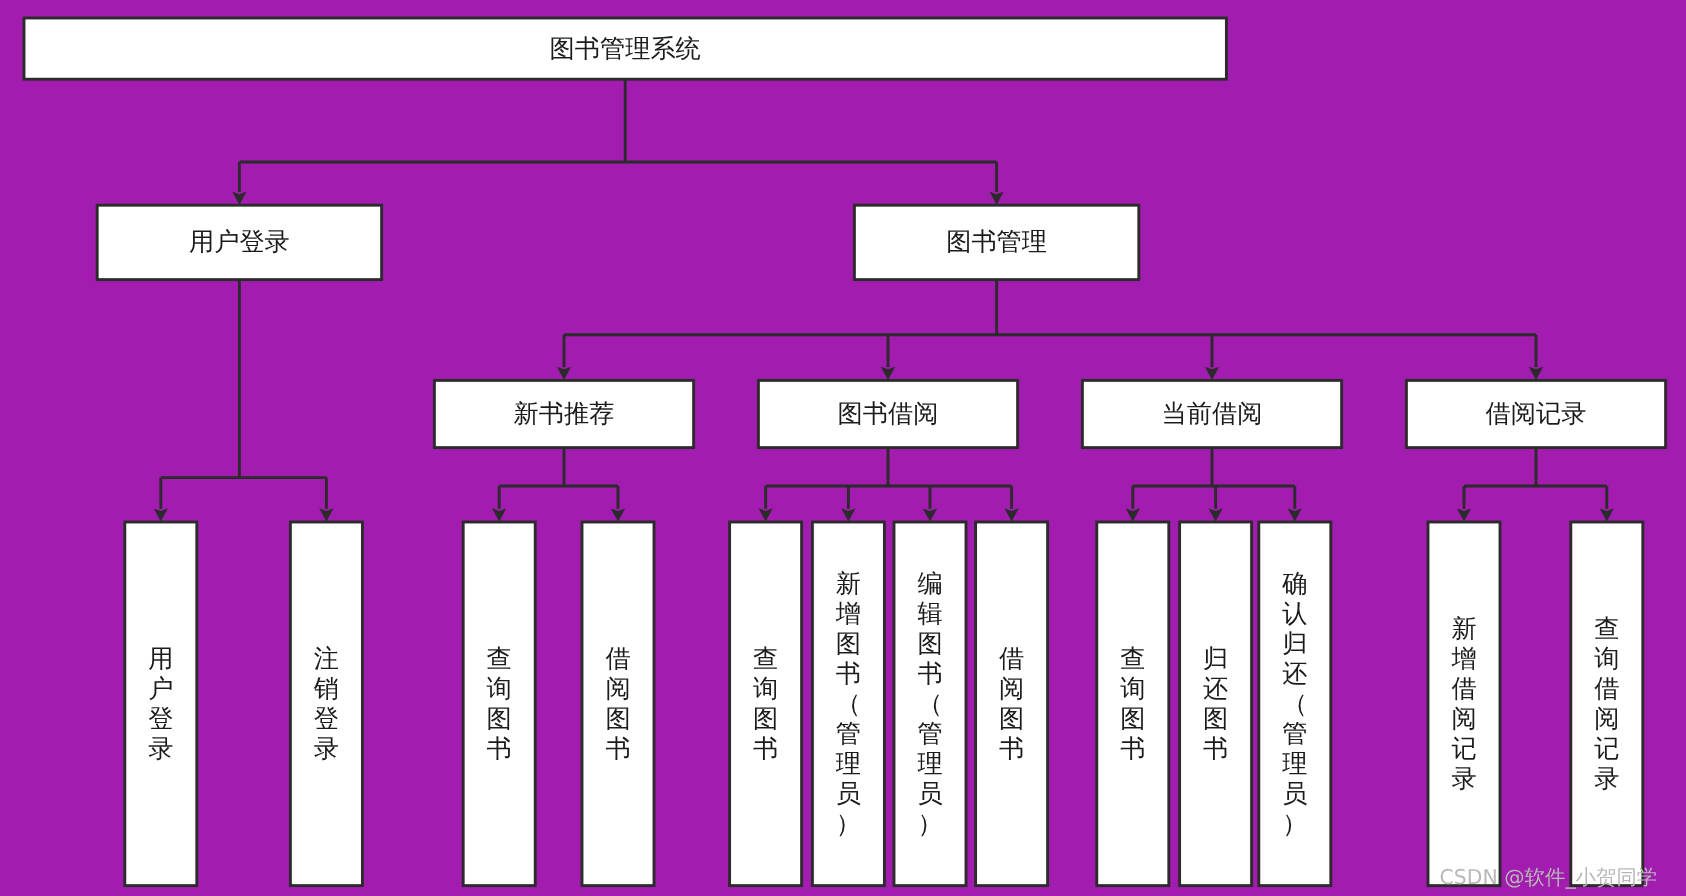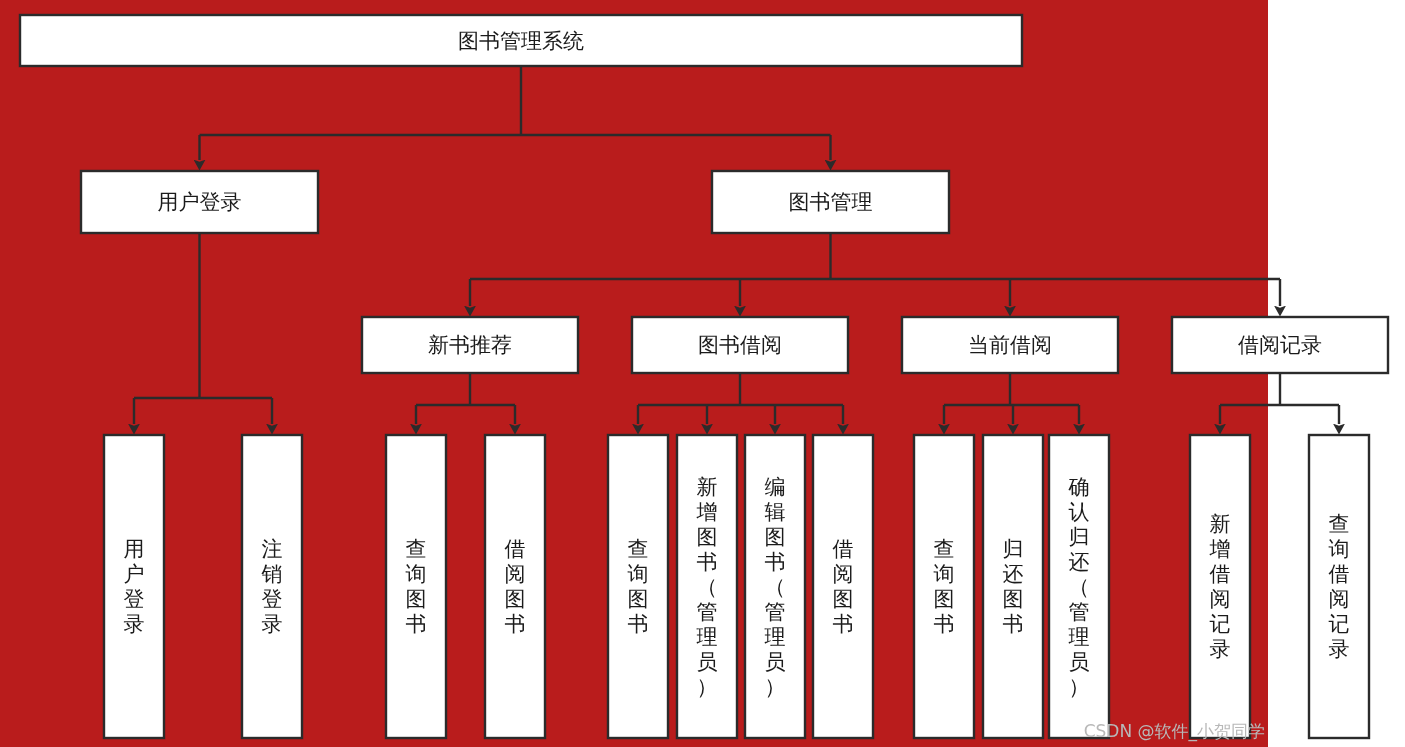--- a/index.html
+++ b/index.html
@@ -9,23 +9,23 @@
   }
   body {
     width: 1405px;
     height: 747px;
     font-family: "DejaVu Sans", "Liberation Sans", sans-serif;
     overflow: hidden;
     position: relative;
   }
   #diagram-root {
     position: relative;
-    width: 1268px;
+    width: 1405px;
     height: 747px;
-    background: #b91c1c;
+    background: #a21caf;
   }
   svg#tree-svg {
     position: absolute;
     left: 0;
     top: 0;
     width: 1405px;
     height: 747px;
     display: block;
   }
   .node-box {
@@ -45,21 +45,21 @@
   }
   .node-label-h {
     font-family: "DejaVu Sans", "Liberation Sans", sans-serif;
     font-size: 21px;
     fill: #1b1b1b;
     text-anchor: middle;
     dominant-baseline: middle;
   }
   .watermark {
     position: absolute;
-    right: 3px;
+    right: 24px;
     bottom: 4px;
     font-family: "DejaVu Sans", "Liberation Sans", sans-serif;
     font-size: 17px;
     color: #b8b8b8;
     white-space: nowrap;
     user-select: none;
   }
 </style>
 </head>
 <body>

